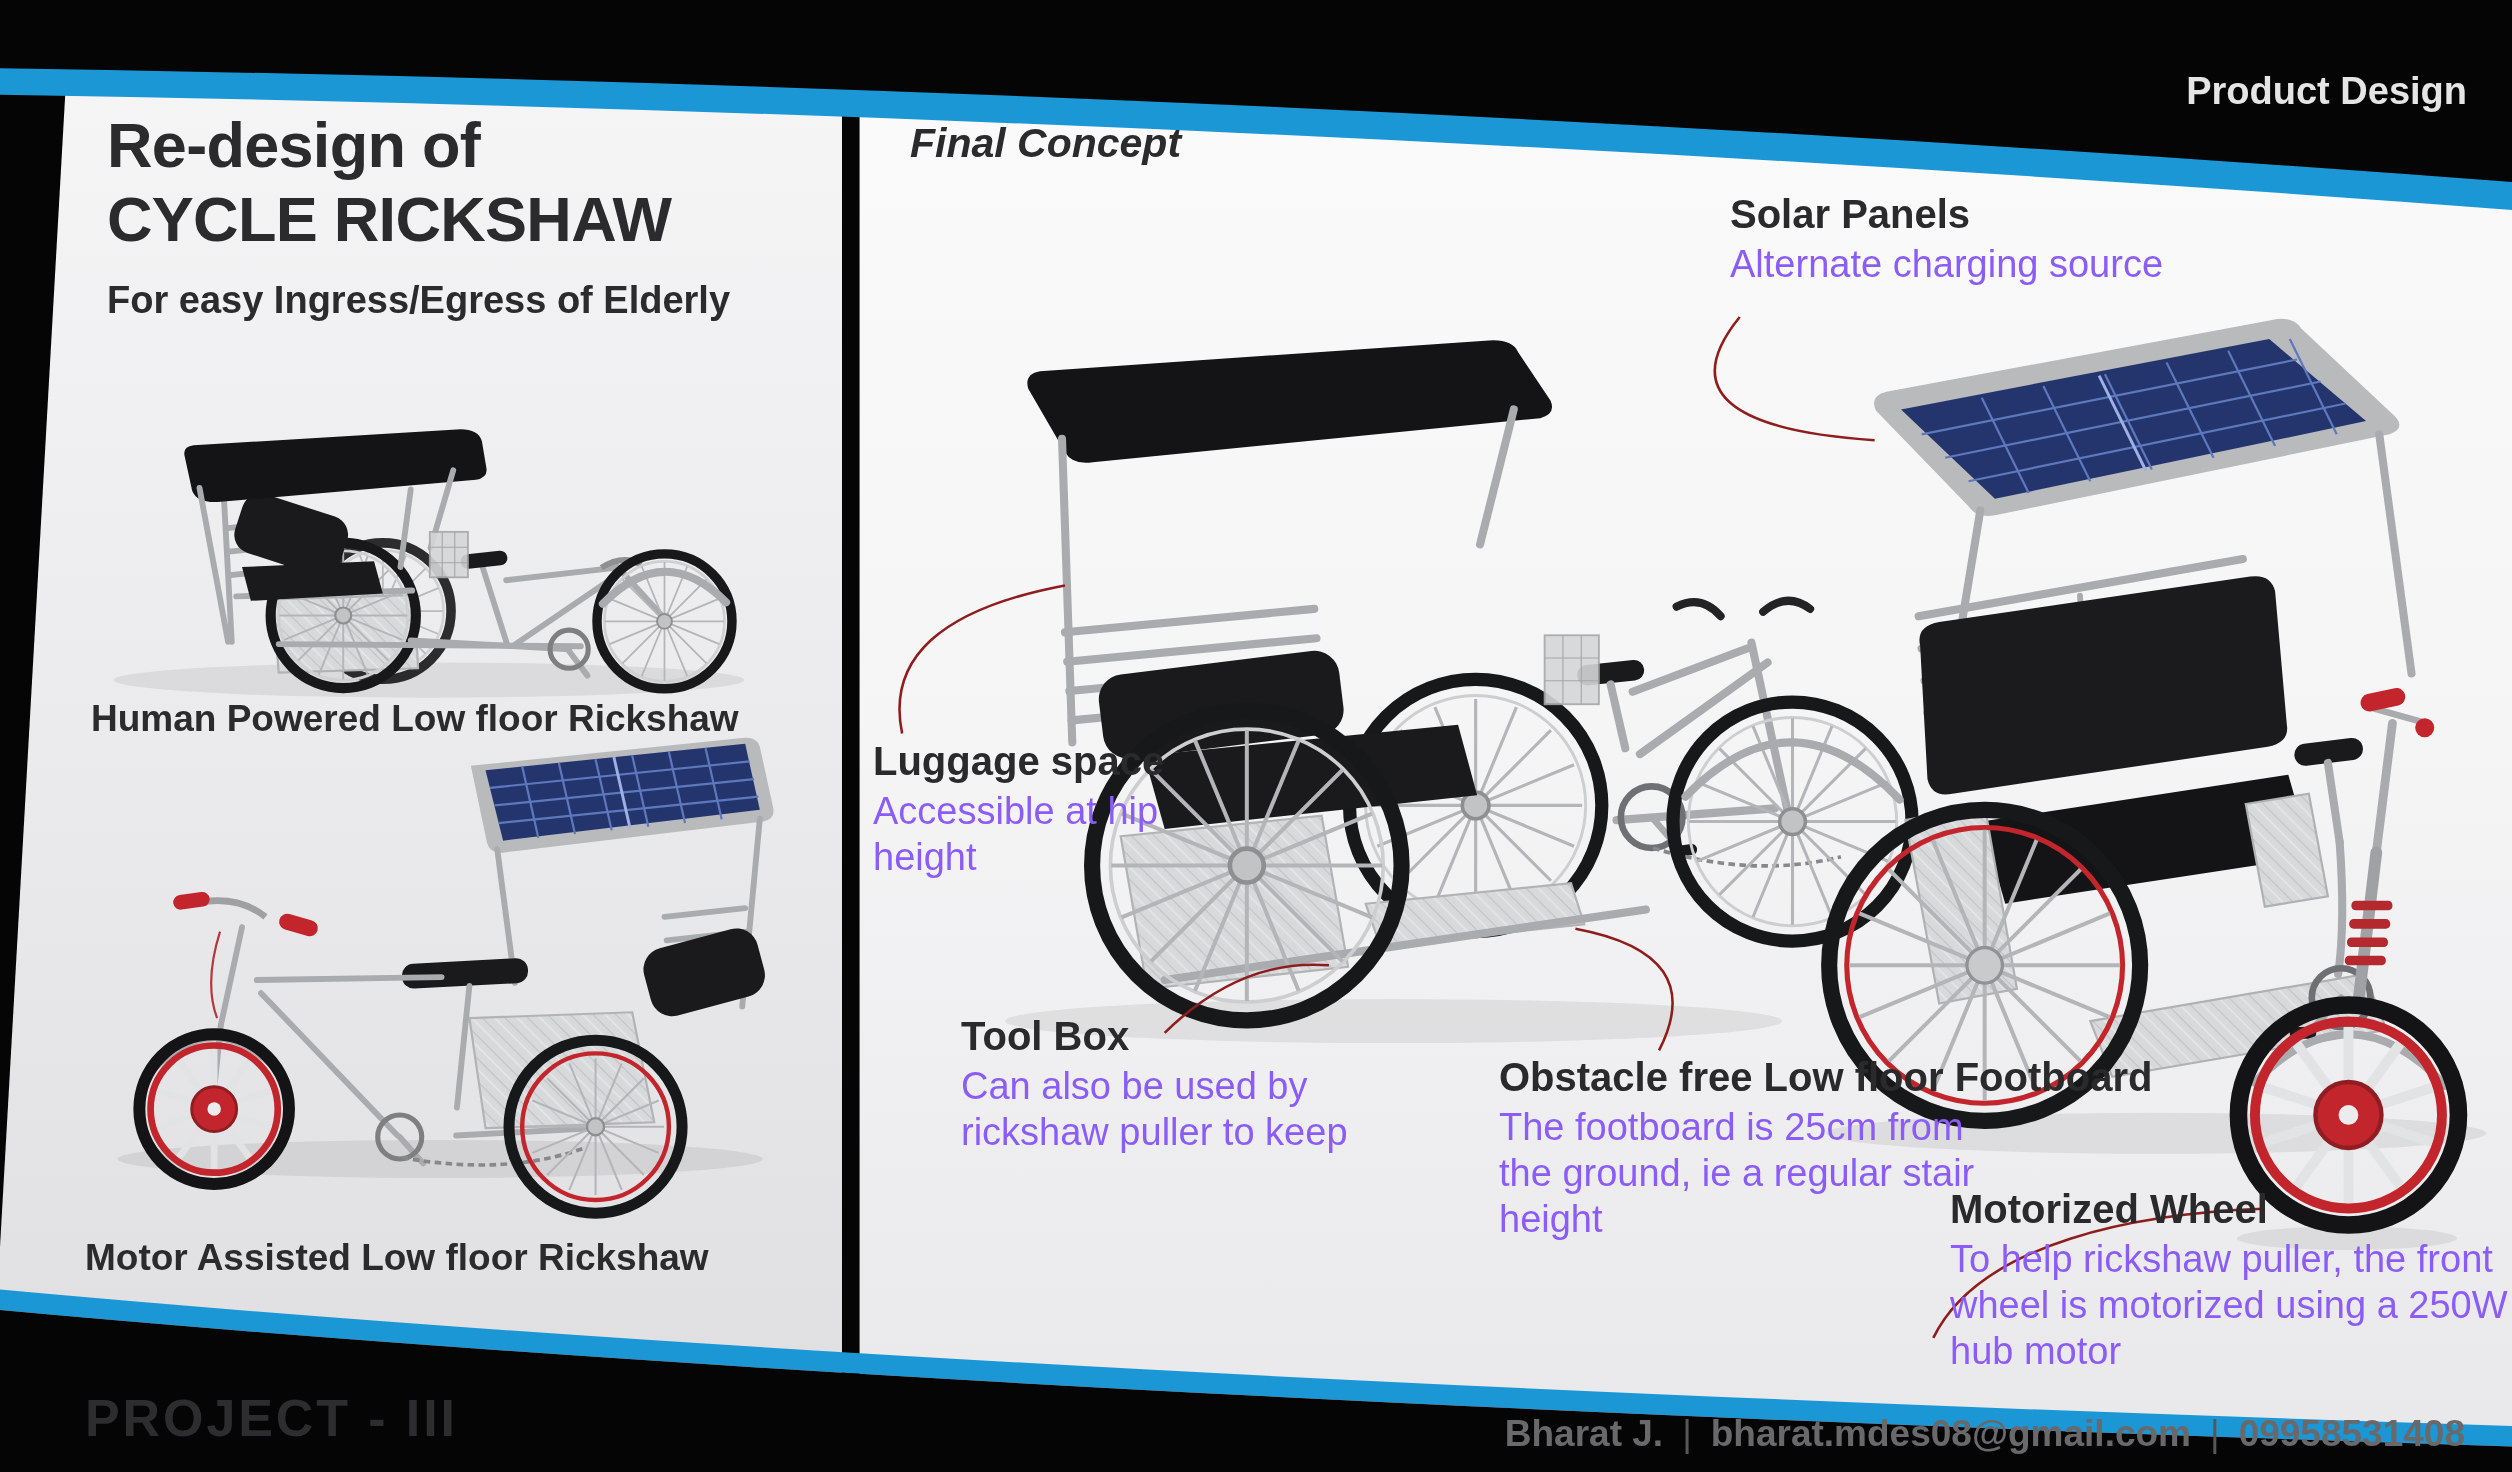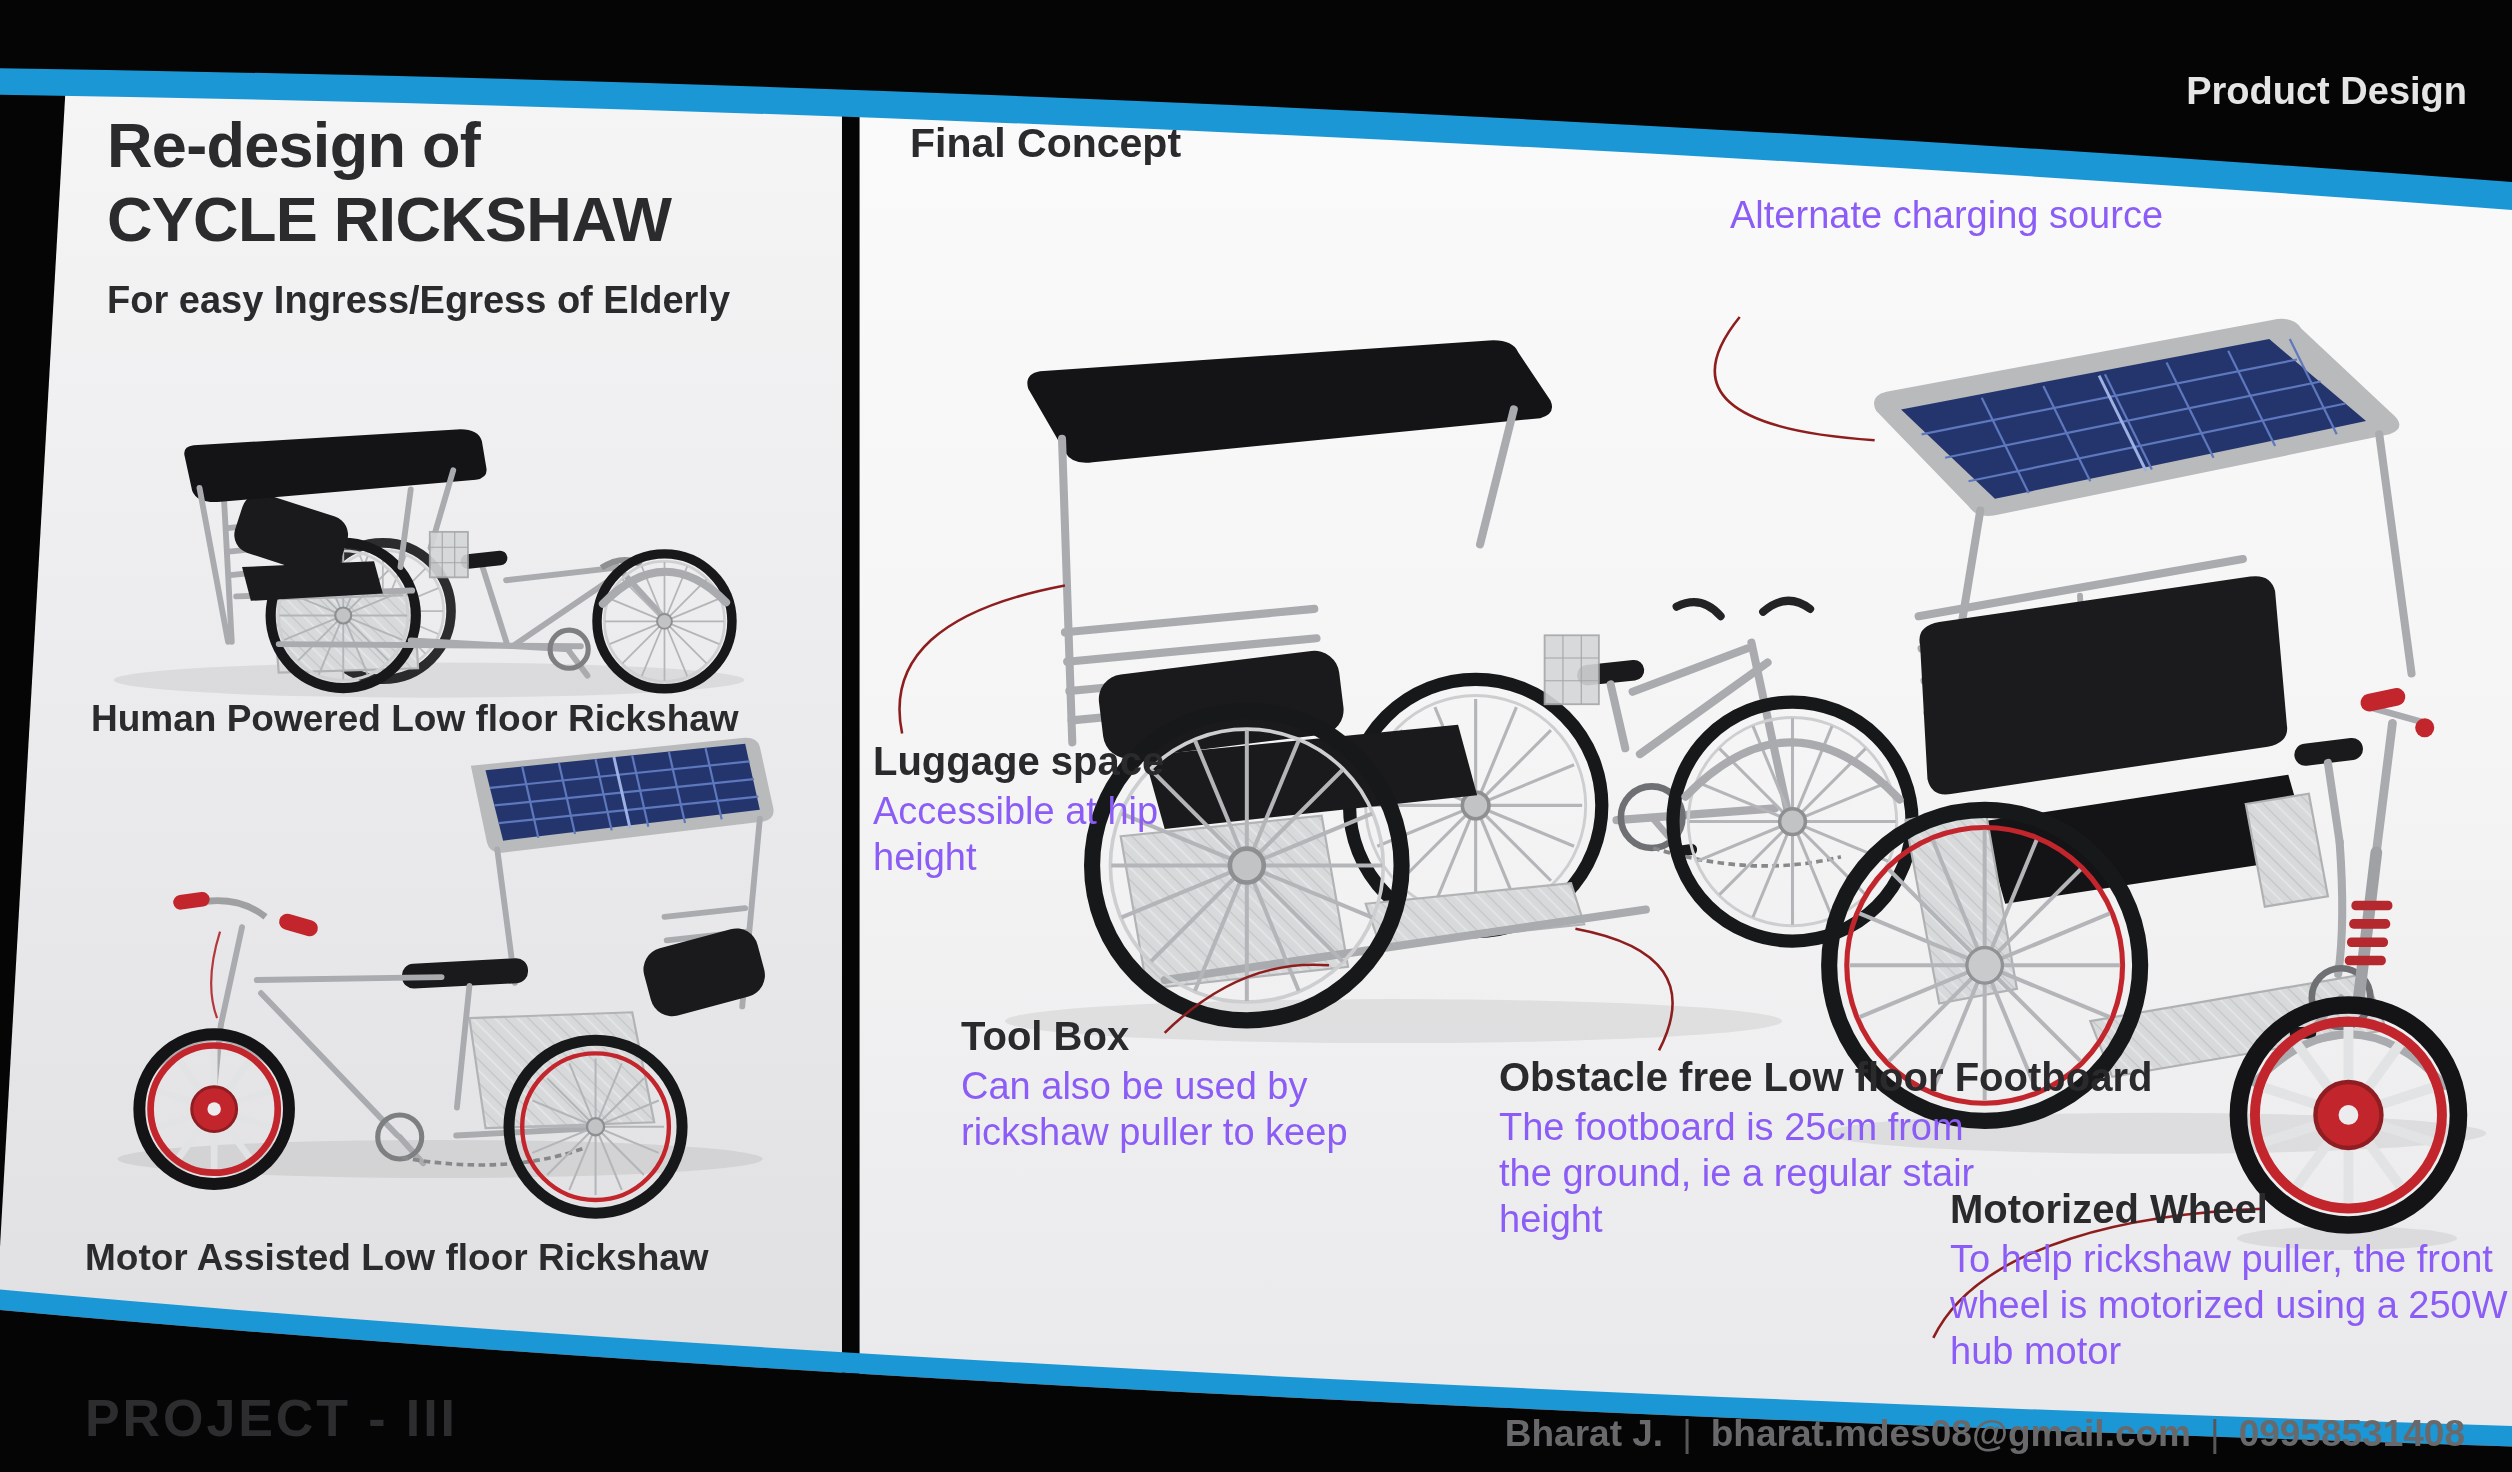--- a/index.html
+++ b/index.html
@@ -312,23 +312,24 @@
 
 <div class="txt" style="left:107px;top:109px;">
   <div class="title">Re-design of</div>
   <div class="title">CYCLE RICKSHAW</div>
   <div class="subtitle">For easy Ingress/Egress of Elderly</div>
 </div>
 
 <div class="txt fig-caption" style="left:85px;top:1237px;">Motor Assisted Low floor Rickshaw</div>
 <div class="txt fig-caption" style="left:91px;top:698px;">Human Powered Low floor Rickshaw</div>
 
-<div class="txt fc-heading" style="left:910px;top:120px;">Final Concept</div>
+<div class="txt fc-heading" style="left:910px;top:120px;font-style:italic;">Final Concept</div>
 
 <div class="txt" style="left:1730px;top:192px;">
+  <div class="ann-title">Solar Panels</div>
   <div class="ann-line">Alternate charging source</div>
 </div>
 
 <div class="txt" style="left:873px;top:739px;">
   <div class="ann-title">Luggage space</div>
   <div class="ann-line">Accessible at hip</div>
   <div class="ann-line">height</div>
 </div>
 
 <div class="txt" style="left:961px;top:1002px;margin-top:12px;">

